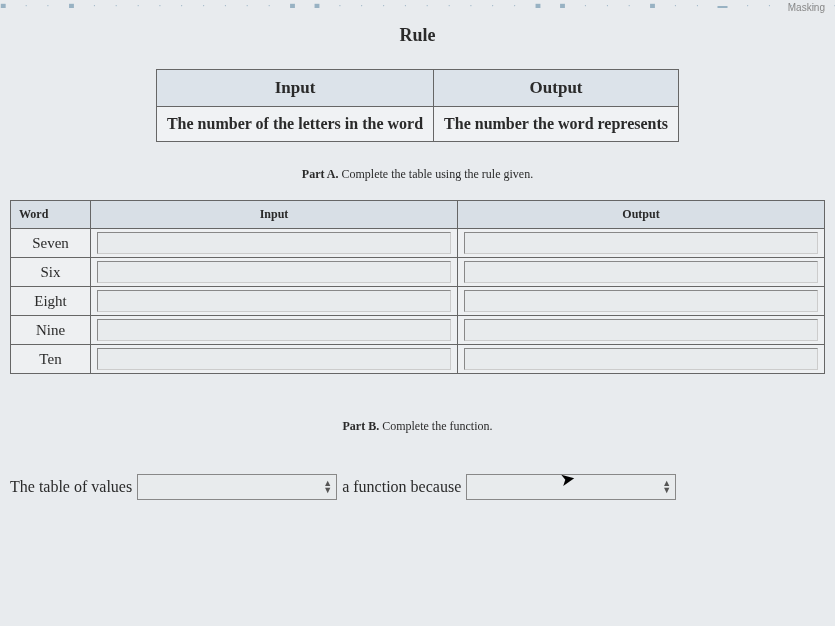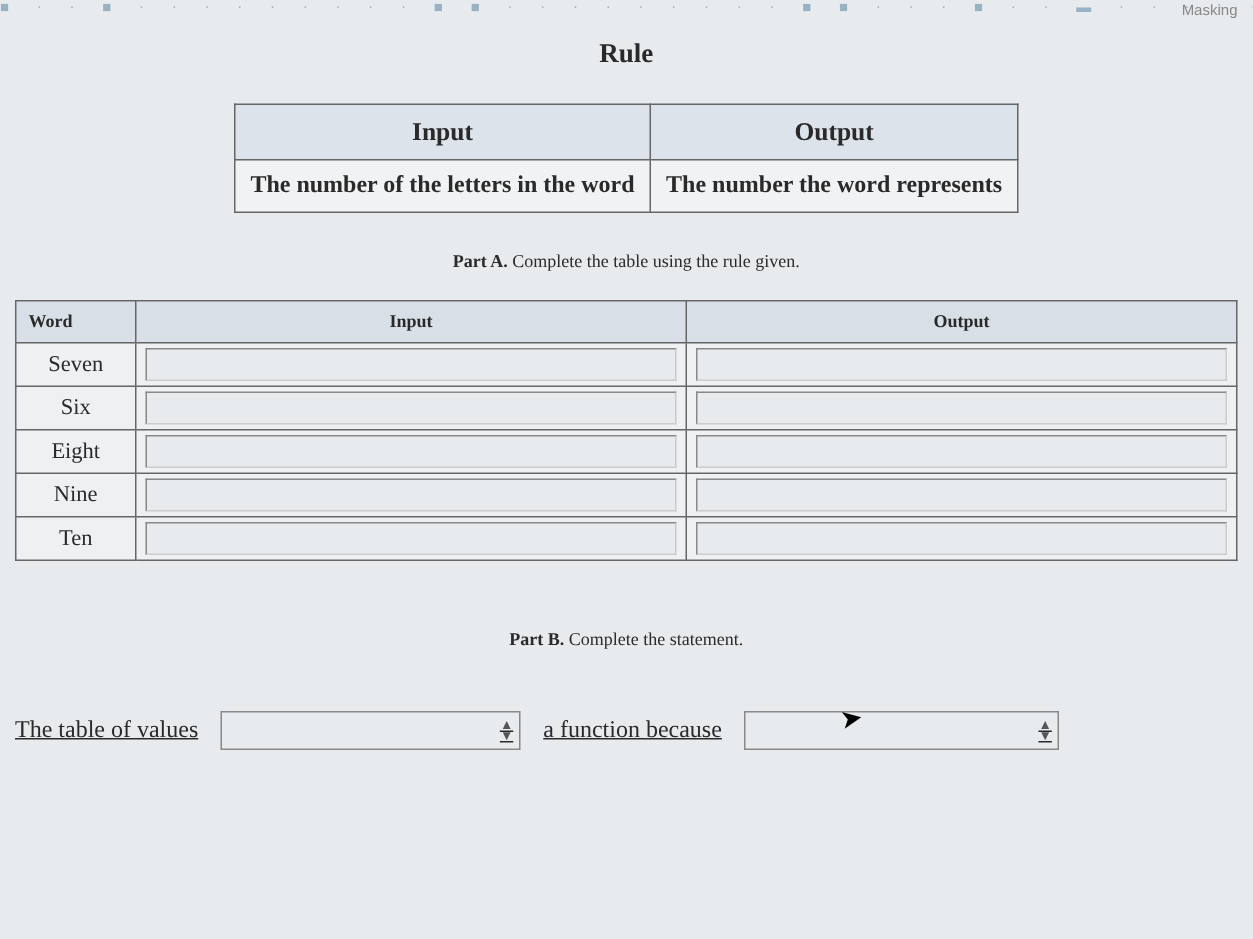--- a/index.html
+++ b/index.html
@@ -98,23 +98,22 @@
       font-family: inherit;
     }
     .part-b {
       margin-top: 45px;
     }
     .statement-line {
       margin-top: 40px;
       font-size: 16px;
       display: flex;
       align-items: center;
-      gap: 15px;
+      gap: 5px;
       flex-wrap: wrap;
-      text-decoration: underline;
     }
     .select-box {
       display: inline-flex;
       align-items: center;
       border: 1px solid #888;
       background: #e8ebed;
       height: 26px;
       padding: 0 4px 0 8px;
       font-size: 14px;
       min-width: 200px;
@@ -211,21 +210,21 @@
     <td class="word-cell">Ten</td>
     <td><input type="text" class="text-input" value="" style=""></td>
     <td><input type="text" class="text-input" value="" style=""></td>
   </tr>
 </tbody>
   </table>
 
 <div class="part-b">
   <p class="part-heading">
     <b>Part B.</b>
-    <span>Complete the statement.</span>
+    <span>Complete the function.</span>
   </p>
 
   <div class="statement-line">
     <span>The table of values</span>
     <span class="select-box">
       <span></span>
       <span class="stepper-icon">
         <span>▲</span>
           <span>▼</span>
       </span>

